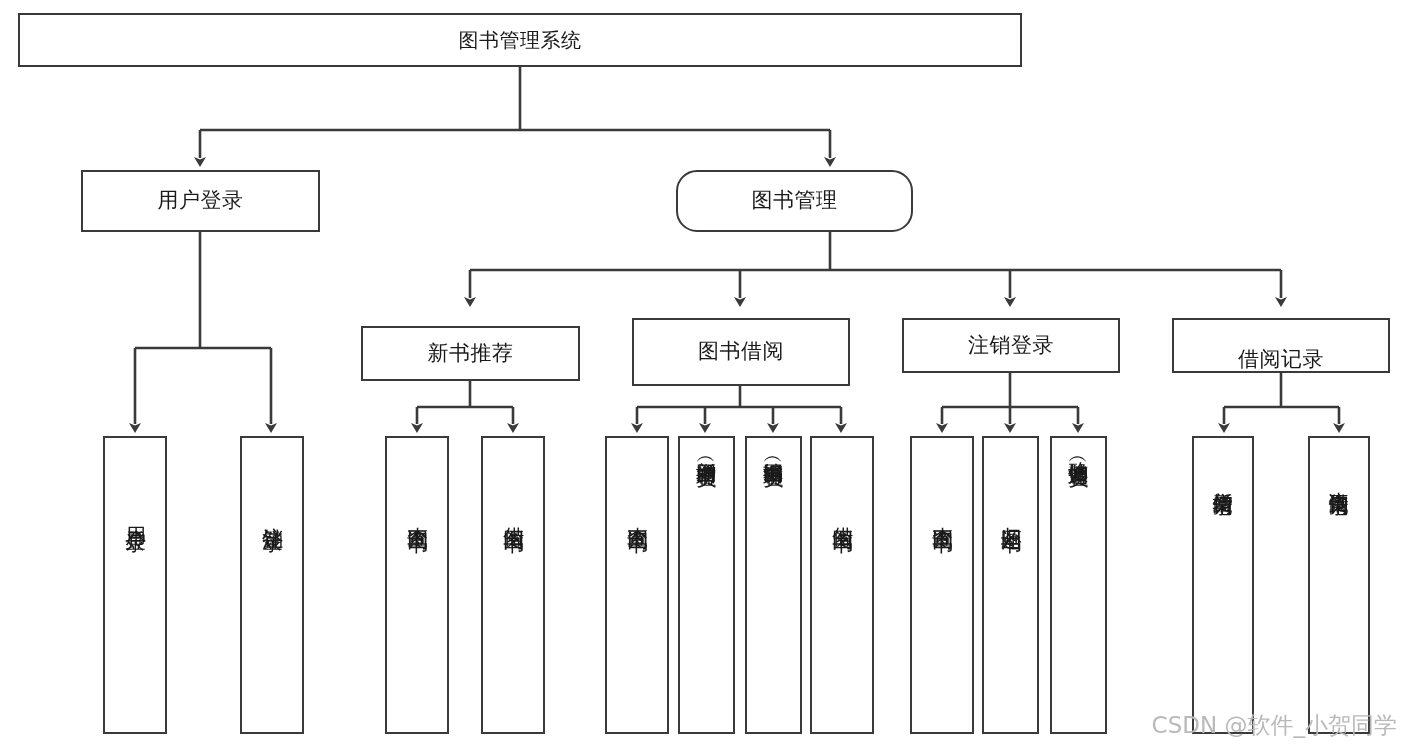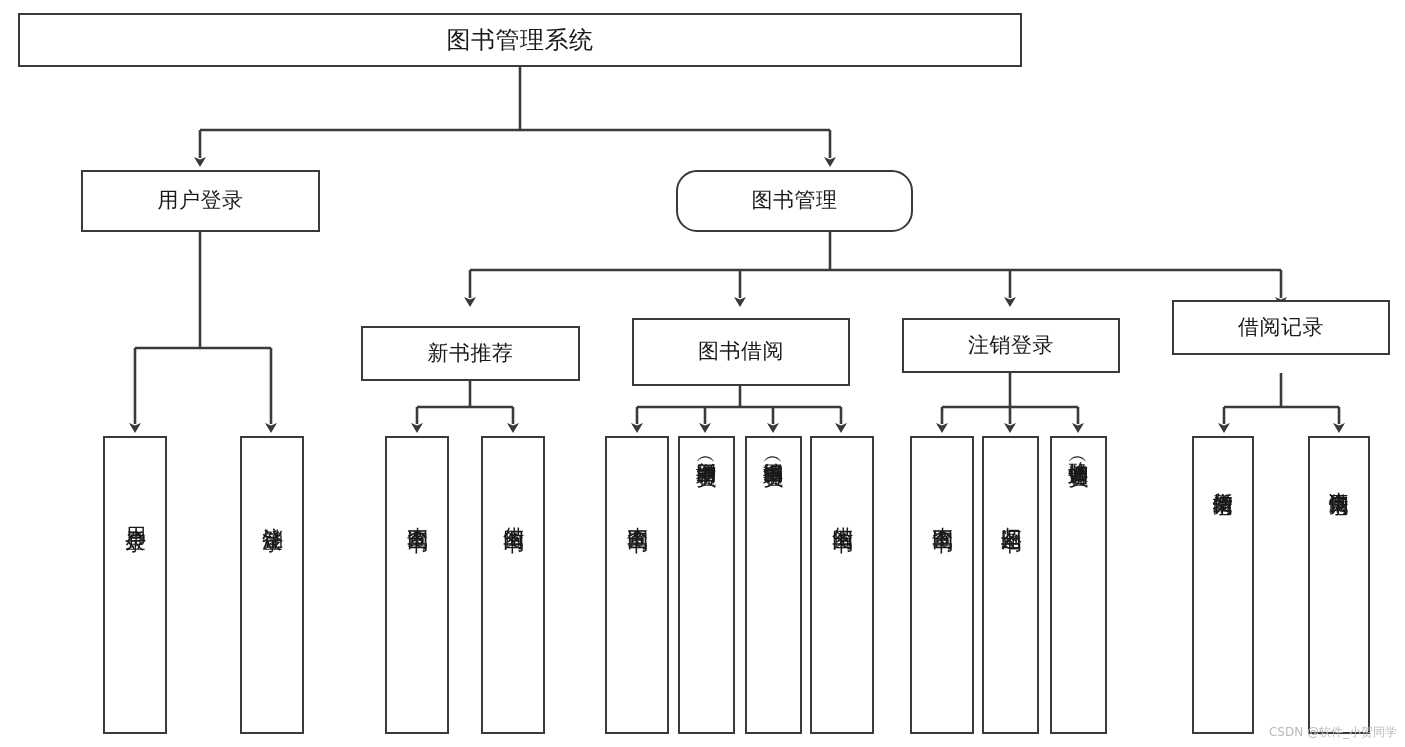--- a/index.html
+++ b/index.html
@@ -35,21 +35,21 @@
     display: block;
     text-align: center;
     letter-spacing: 0.5px;
   }
   
   .h-node .node-label {
     font-size: 21px;
     line-height: 1.1;
     white-space: nowrap;
   }
-  .root .node-label { font-size: 24px; }
+  .root .node-label { font-size: 20px; }
   
   .v-node {
     align-items: flex-start;
     padding-top: 16px;
   }
   .v-node .node-label {
     writing-mode: vertical-rl;
     text-orientation: upright;
     font-size: 21px;
     line-height: 1.32;
@@ -57,21 +57,21 @@
     white-space: nowrap;
   }
   .v-node.tall .node-label {
     font-size: 20px;
     letter-spacing: 1px;
   }
   #watermark {
     position: absolute;
     right: 8px;
     bottom: 6px;
-    font-size: 12px;
+    font-size: 23px;
     color: #b9b9b9;
     font-family: "DejaVu Sans", "Liberation Sans", sans-serif;
     white-space: nowrap;
     pointer-events: none;
   }
 </style>
 </head>
 <body>
 
 <div id="canvas">
@@ -143,21 +143,21 @@
   </div>
 
   <div class="node h-node" style="left:632px; top:318px; width:218px; height:68px;">
     <span class="node-label">图书借阅</span>
   </div>
 
   <div class="node h-node" style="left:902px; top:318px; width:218px; height:55px;">
     <span class="node-label">注销登录</span>
   </div>
 
-  <div class="node h-node" style="left:1172px; top:300px; width:218px; height:55px;">
+  <div class="node h-node" style="left:1172px; top:318px; width:218px; height:55px;align-items:flex-end;">
     <span class="node-label">借阅记录</span>
   </div>
 
   <div class="node v-node" style="left:103px; top:436px; width:64px; height:298px; padding-top:72px;">
     <span class="node-label">用户登录</span>
   </div>
 
   <div class="node v-node" style="left:240px; top:436px; width:64px; height:298px; padding-top:72px;">
     <span class="node-label">注销登录</span>
   </div>

